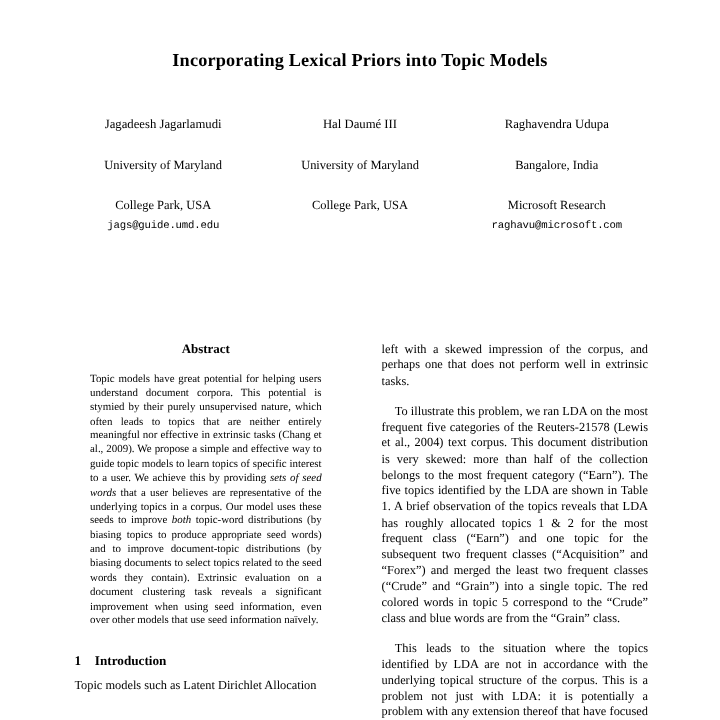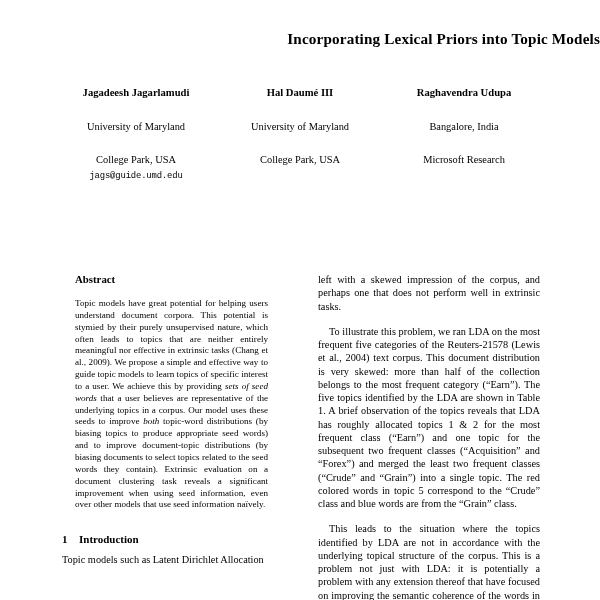--- a/index.html
+++ b/index.html
@@ -17,22 +17,22 @@
   .page {
     position: relative;
     width: 600px;
     height: 600px;
     box-sizing: border-box;
     padding: 0;
   }
 
   
   .title-block {
-    margin-top: 30px;
-    text-align: right;
+    margin-top: 42px;
+    text-align: center;
   }
   .paper-title {
     font-size: 15.2px;
     font-weight: bold;
     letter-spacing: 0.15px;
     line-height: 1.2;
   }
 
   
   .authors {
@@ -40,21 +40,21 @@
     margin-top: 38px;
     padding: 0 54px;
   }
   .author {
     flex: 1 1 0;
     text-align: center;
     line-height: 13.6px;
   }
   .author-name {
     font-size: 10.6px;
-    font-weight: bold;
+    font-weight: normal;
     display: block;
     margin-bottom: 1px;
   }
   .author-affil {
     font-size: 10.4px;
     display: block;
     margin-top: 20px;
   }
   .author-email {
     font-family: "Liberation Mono", "DejaVu Sans Mono", monospace;
@@ -86,20 +86,21 @@
   .col-right {
     left: 318px;
     width: 222px;
     height: 357px;
   }
 
   .abstract-wrap {
     padding: 0 13px;
   }
   .abstract-heading {
+    text-align: center;
     font-size: 10.8px;
     font-weight: bold;
     margin: 0 0 13px 0;
   }
   .abstract-text {
     font-size: 9.1px;
     line-height: 11.85px;
     text-align: justify;
     text-justify: inter-word;
     margin: 0;
@@ -153,20 +154,21 @@
     <div class="author">
       <span class="author-name">Hal Daumé III</span>
       <span class="author-affil">University of Maryland</span>
       <span class="author-affil">College Park, USA</span>
     </div>
 
     <div class="author">
       <span class="author-name">Raghavendra Udupa</span>
       <span class="author-affil">Bangalore, India</span>
       <span class="author-affil">Microsoft Research</span>
+      <span class="author-email">raghavu@microsoft.com</span>
     </div>
 
   </div>
 
   <div class="columns">
 
     <div class="col col-left">
 
       <div class="abstract-wrap">
         <div class="abstract-heading">Abstract</div>

